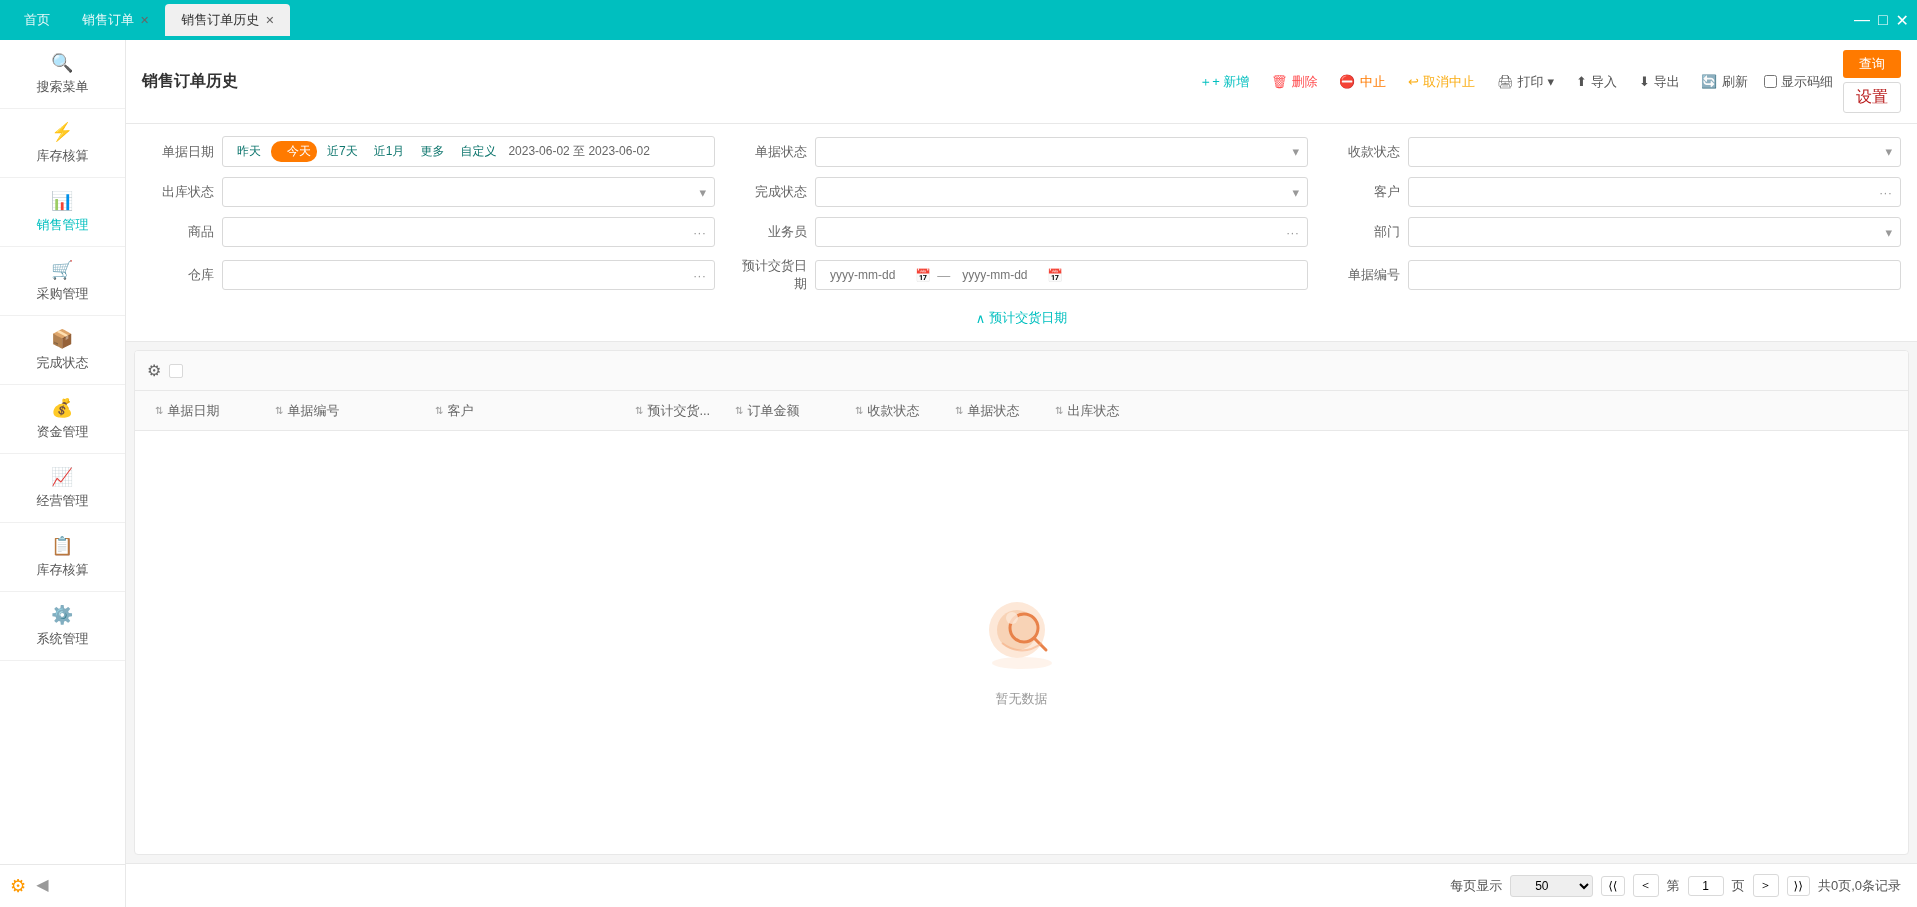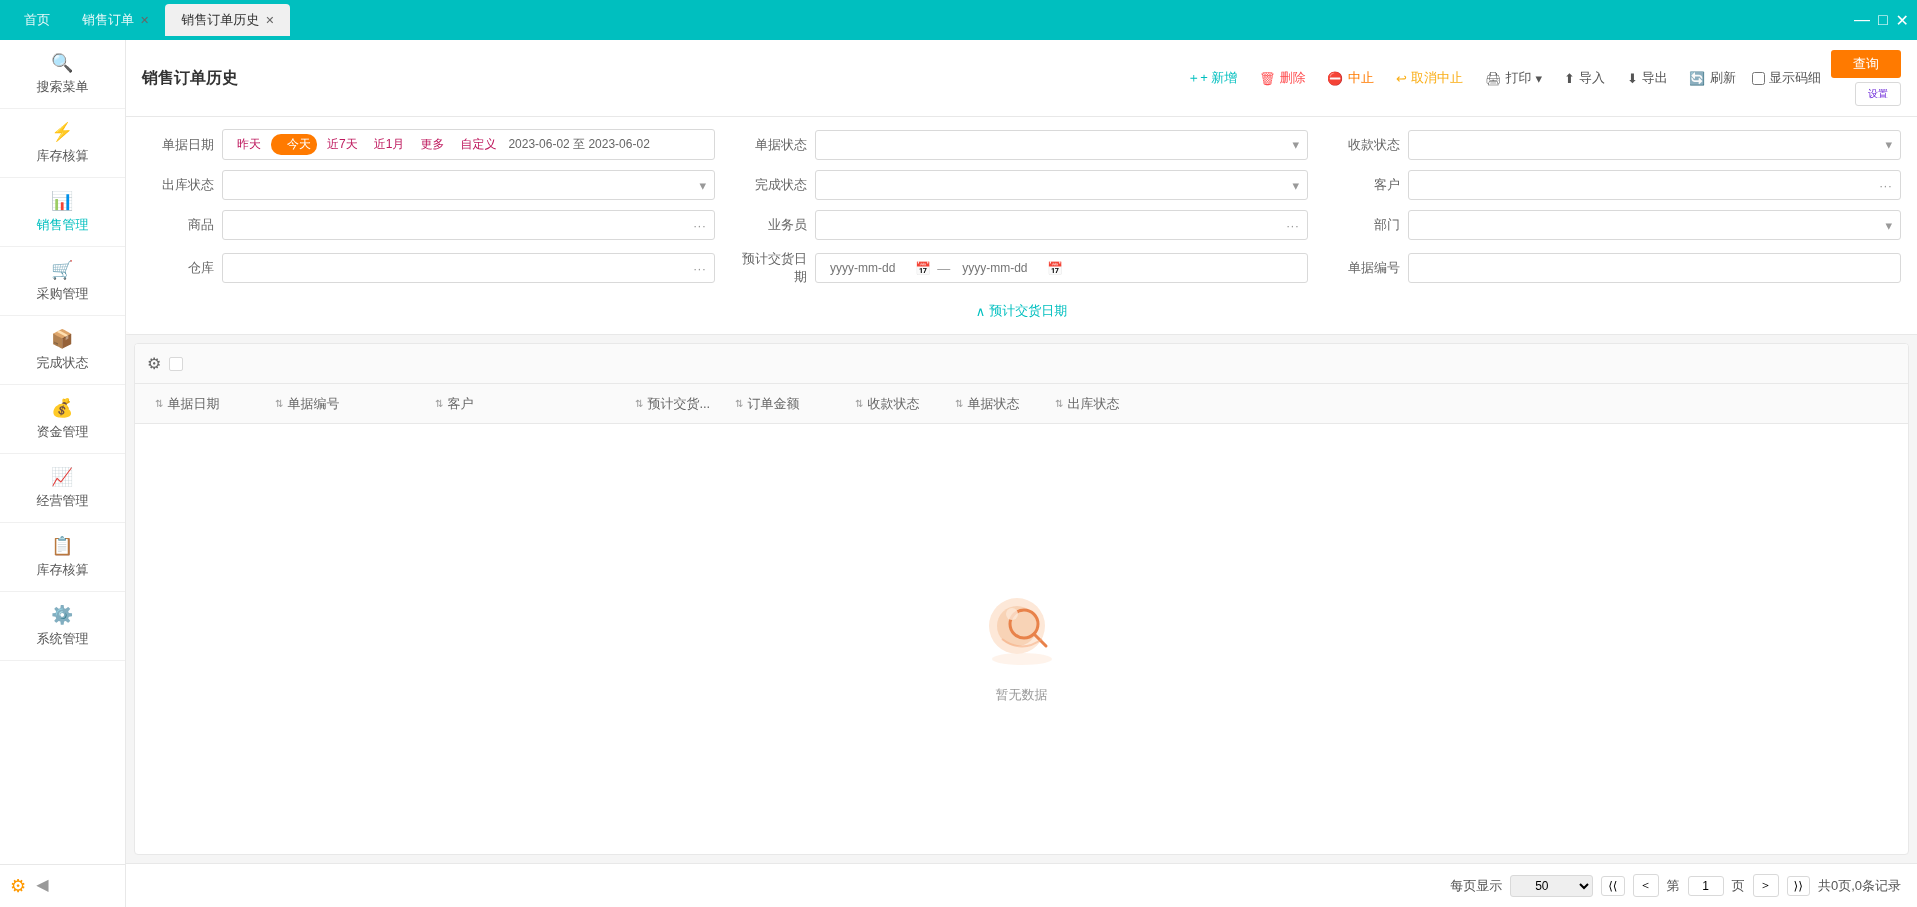--- a/index.html
+++ b/index.html
@@ -143,27 +143,26 @@
       background: #ff7a00;
       color: white;
       border: none;
       border-radius: 3px;
       padding: 5px 14px;
       cursor: pointer;
       font-size: 13px;
     }
     .settings-btn {
       background: white;
-      color: #6d28d9;
+      color: #b91c1c;
       border: 1px solid #d9d9d9;
       border-radius: 3px;
       padding: 4px 12px;
       cursor: pointer;
-      font-size: 10px;
-      margin-left: 24px;
+      font-size: 16px;
     }
     .btn-group { display: flex; flex-direction: column; gap: 4px; }
 
     
     .filter-area {
       background: white;
       padding: 12px 16px;
       border-bottom: 1px solid #e8e8e8;
       flex-shrink: 0;
     }
@@ -186,21 +185,21 @@
       display: flex;
       align-items: center;
       gap: 4px;
       flex-wrap: nowrap;
     }
     .date-quick-btn {
       padding: 2px 6px;
       border-radius: 3px;
       cursor: pointer;
       font-size: 12px;
-      color: #be185d;
+      color: #0f766e;
     }
     .date-quick-btn.active {
       background: #ff7a00;
       color: white;
       border-radius: 10px;
       padding-left: 16px;
     }
     .date-range-text { font-size: 12px; color: #666; }
     .date-input {
       border: 1px solid #d9d9d9;

